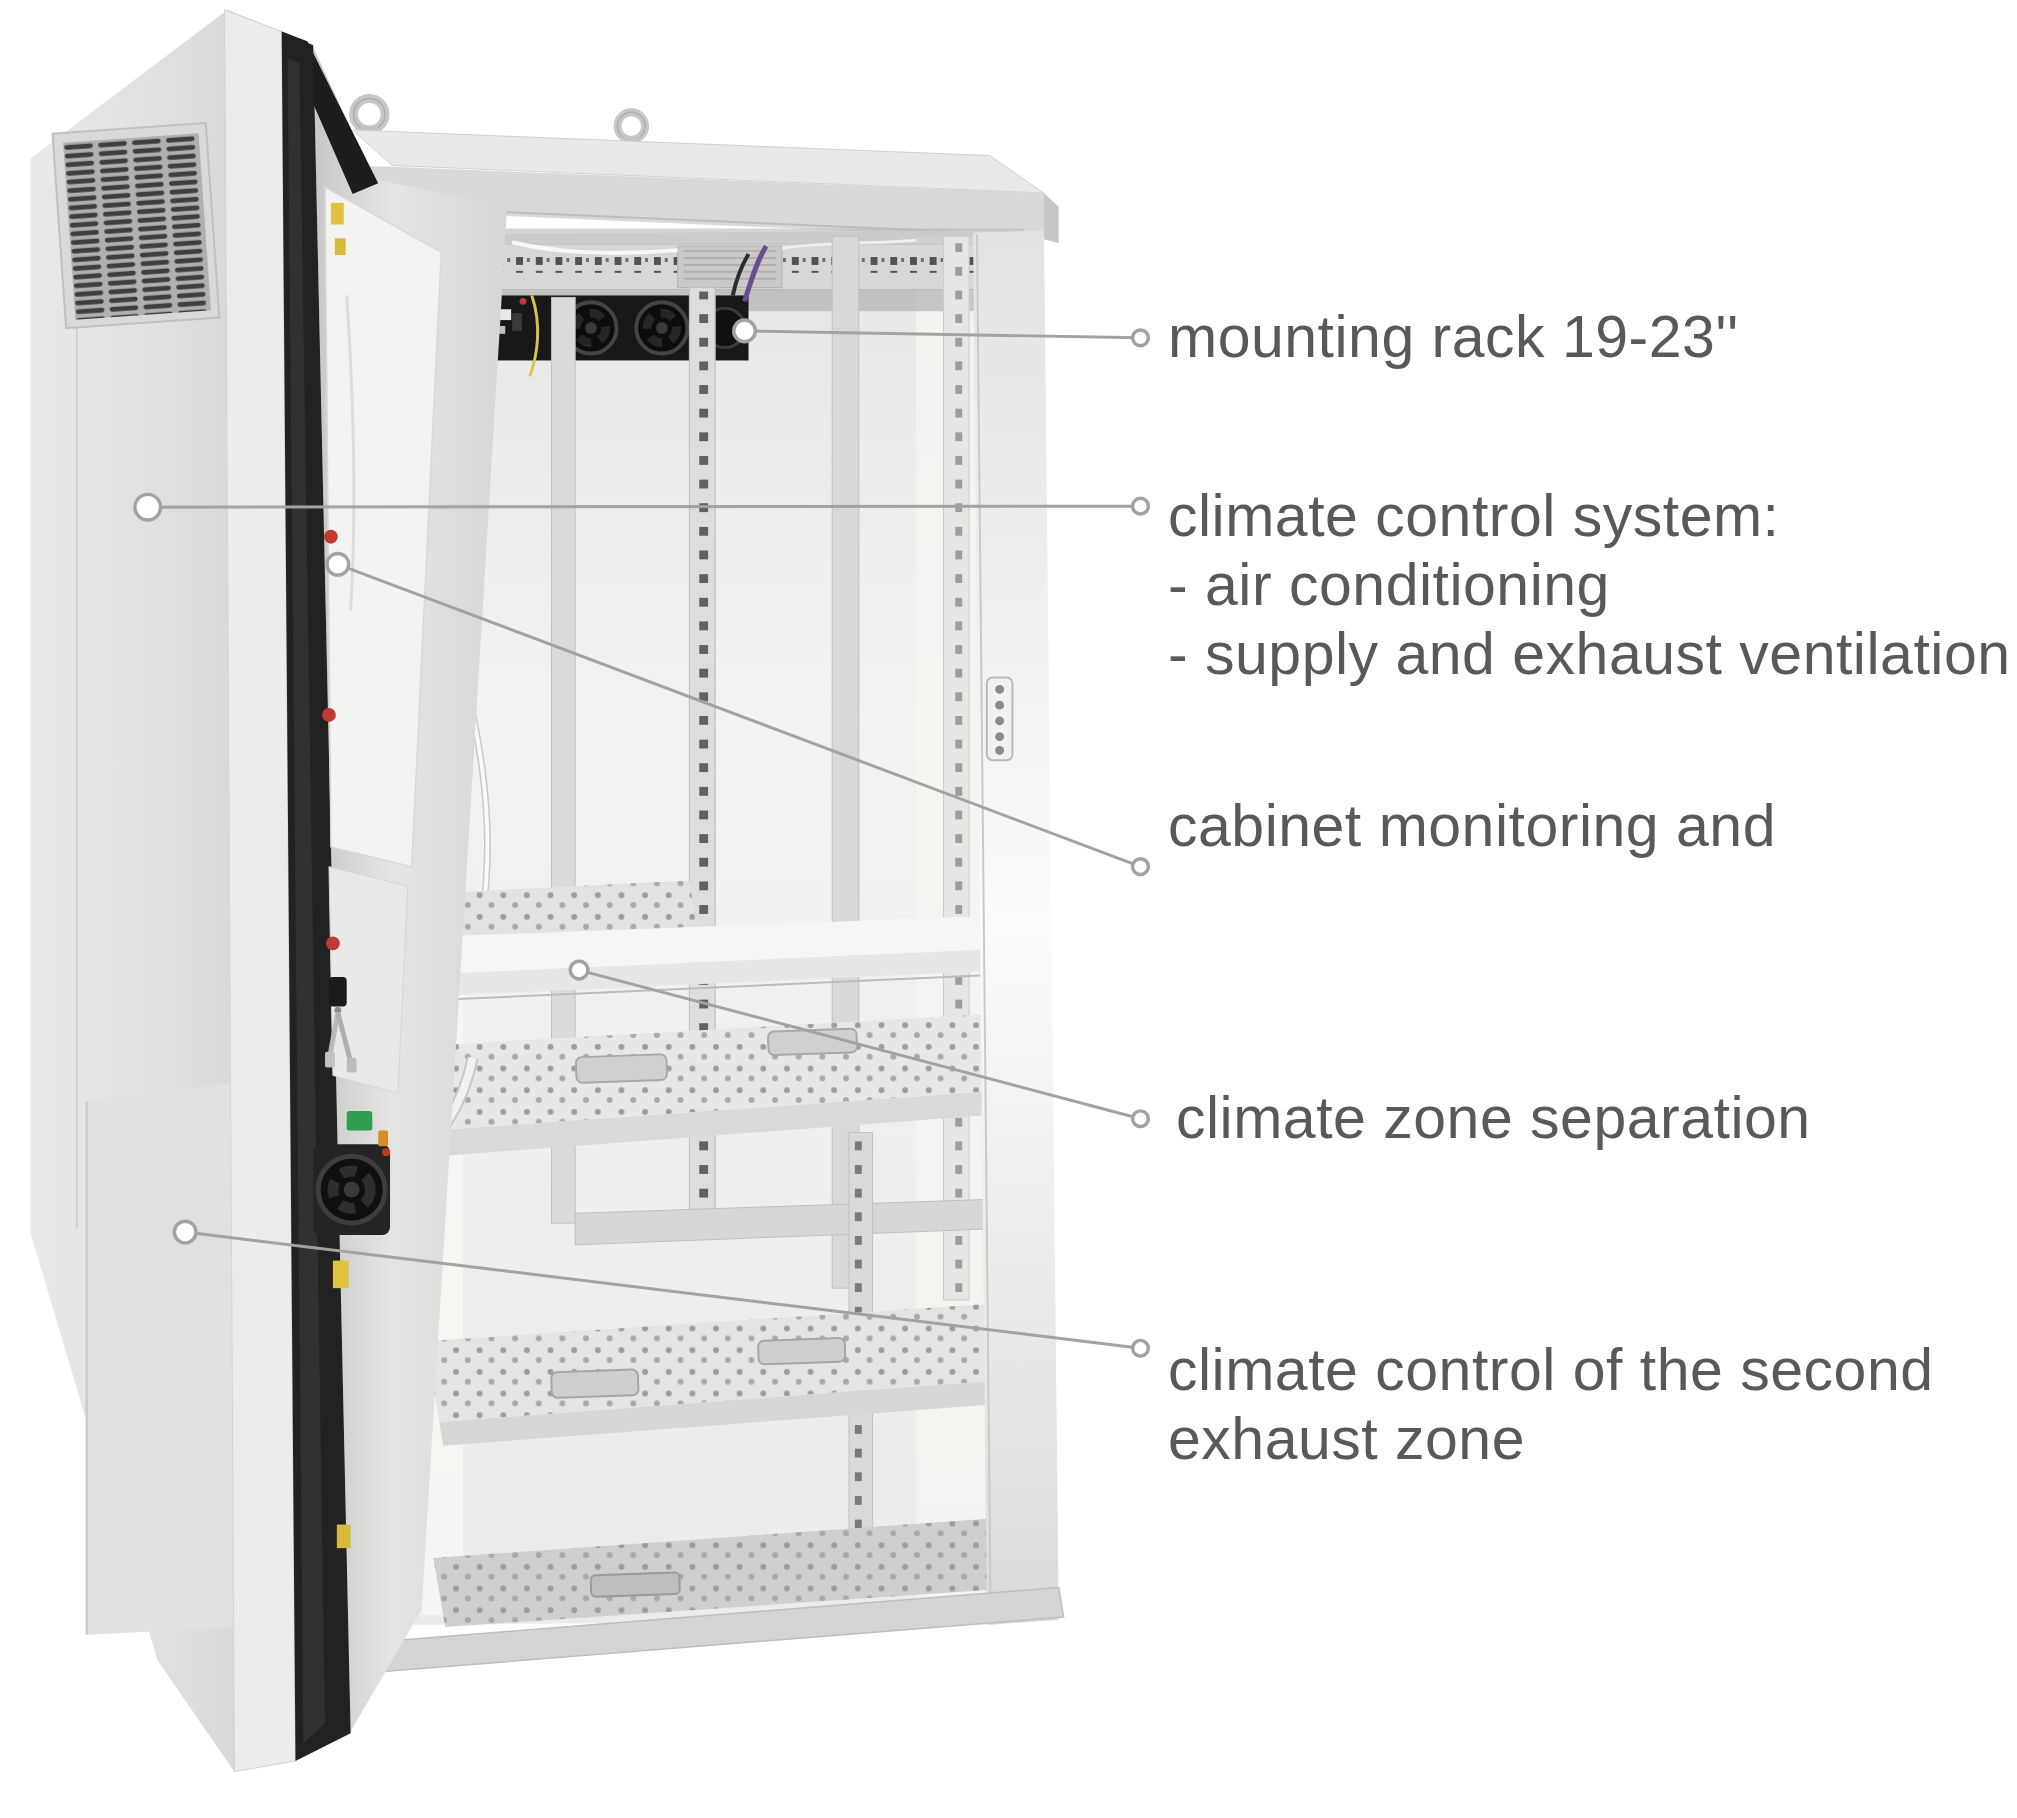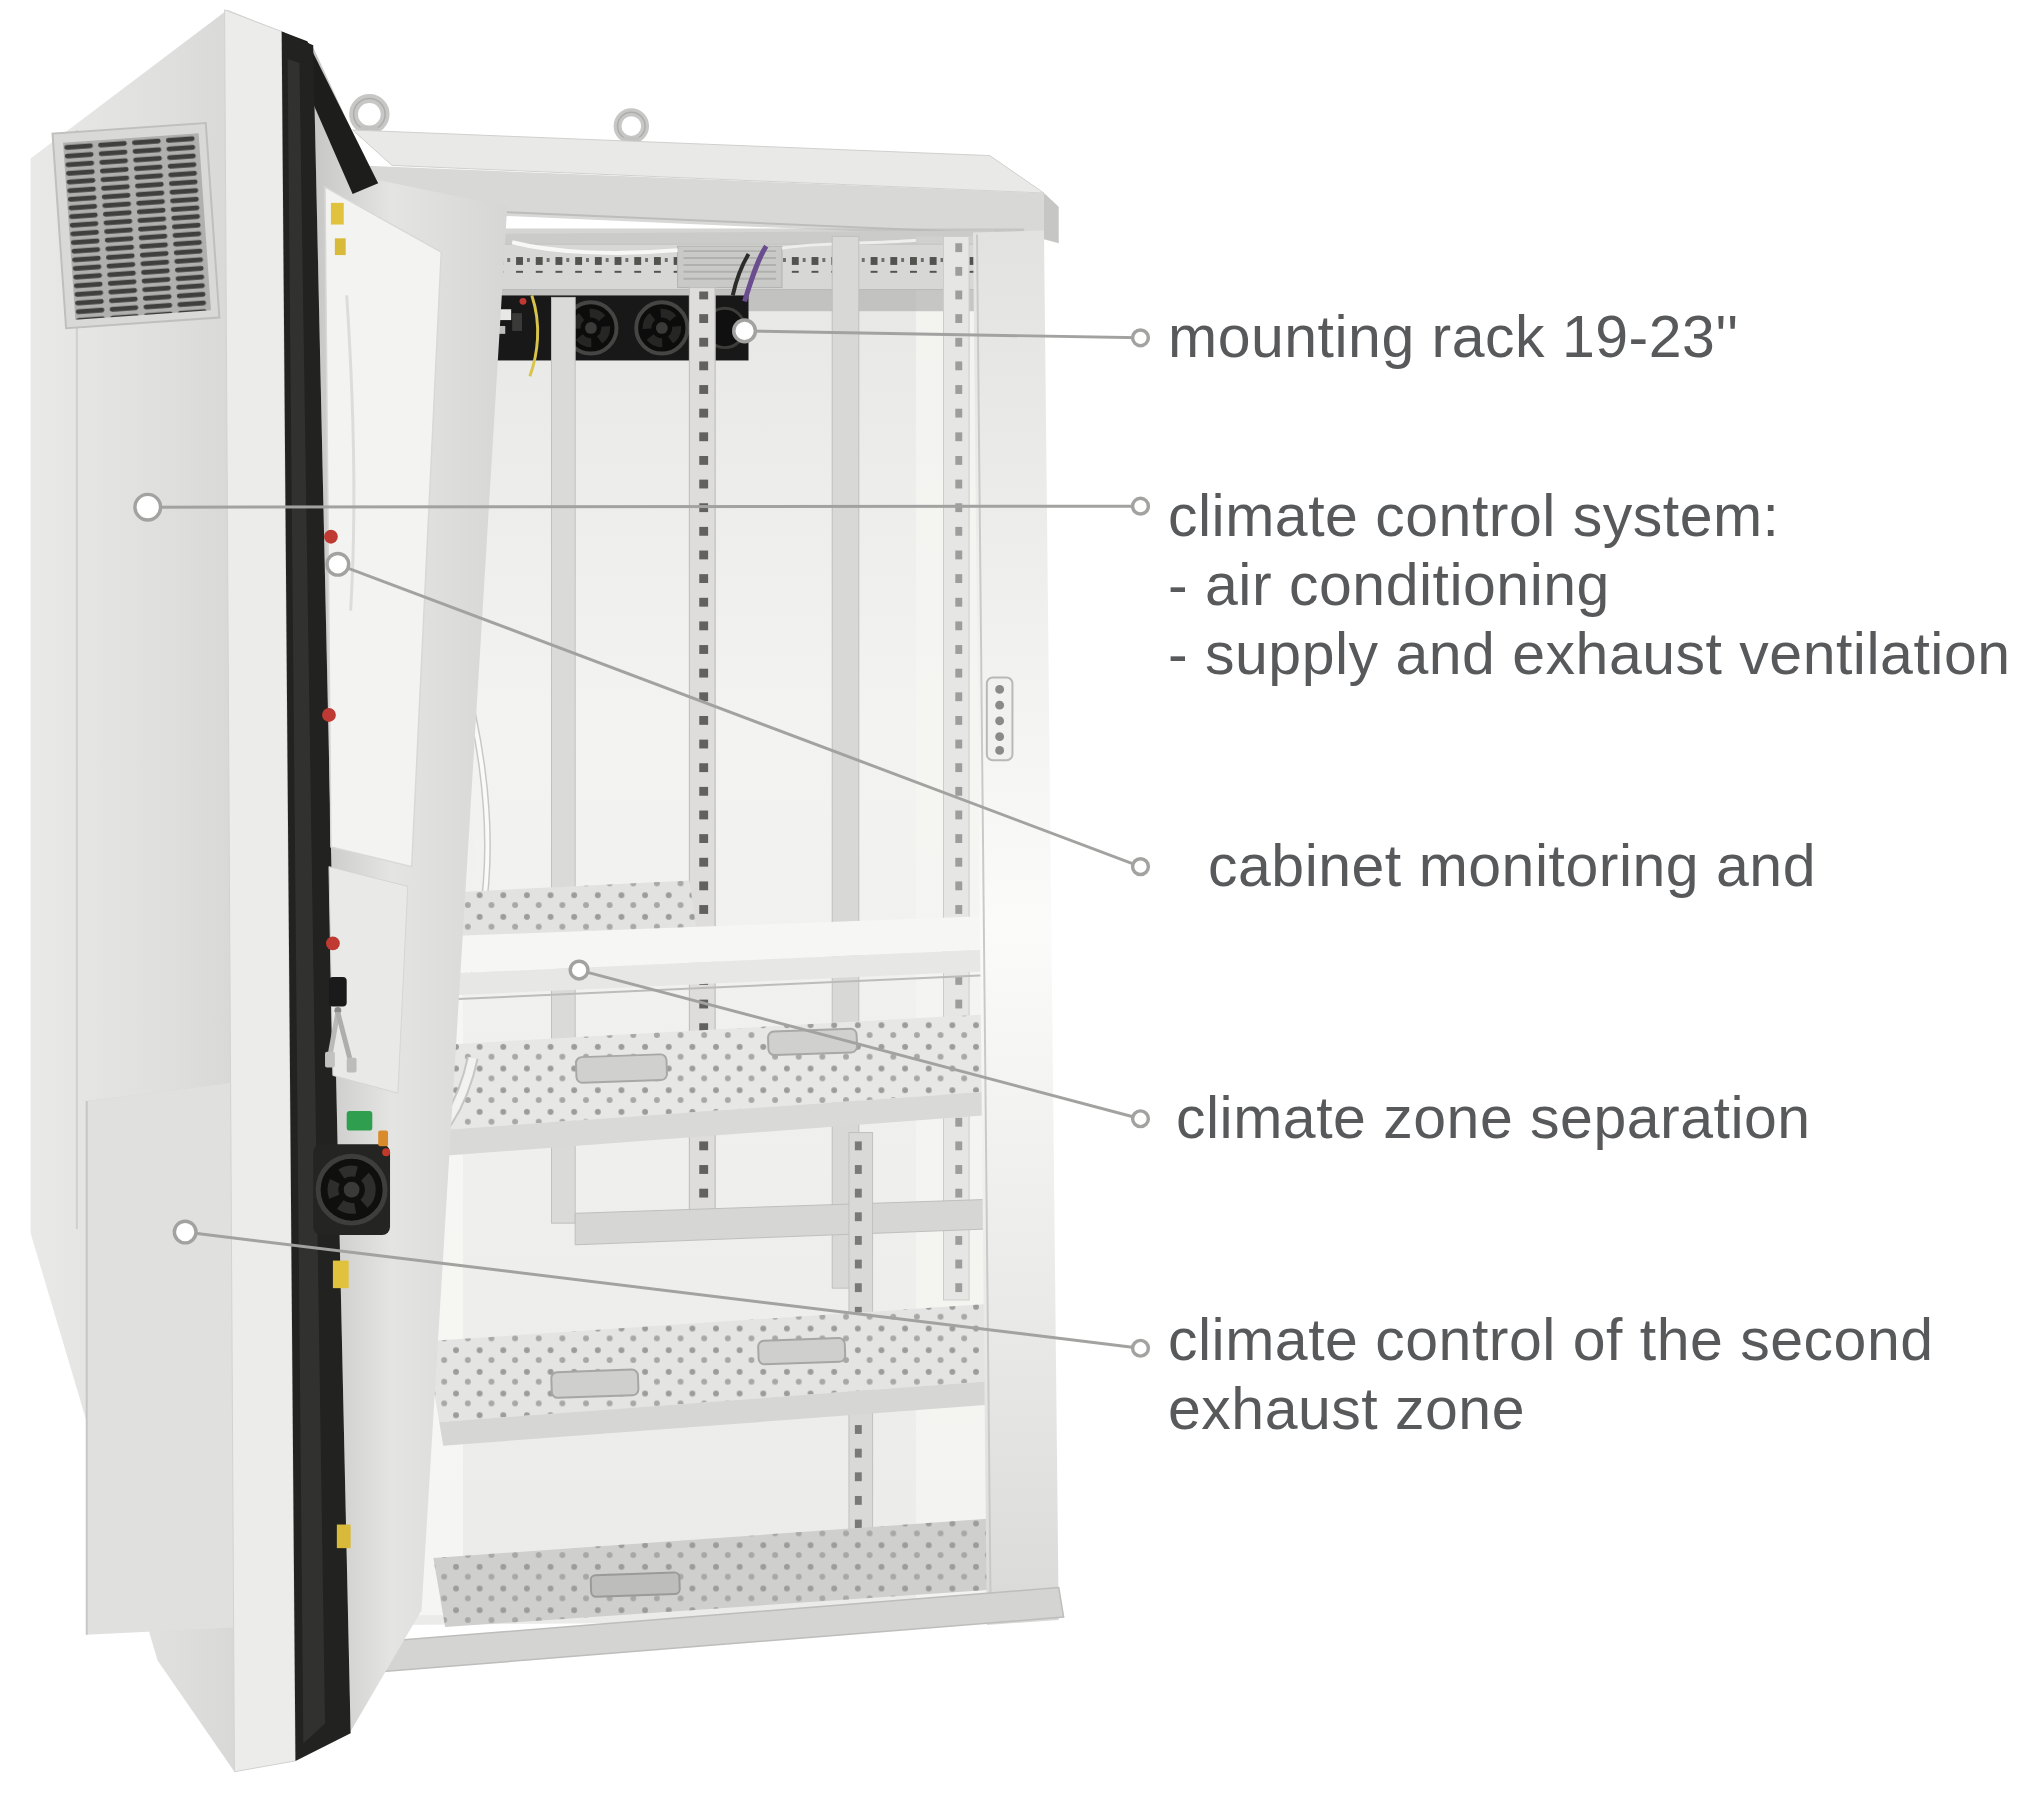--- a/index.html
+++ b/index.html
@@ -21,23 +21,23 @@
     left:1168px;
     color:var(--label_text);
     font-size:59px;
     line-height:69px;
     font-weight:300;
     letter-spacing:0.5px;
     white-space:nowrap;
   }
   .label-1{top:303px;}
   .label-2{top:471px;margin-top:11px;}
-  .label-3{top:832px;margin-left:40px;}
+  .label-3{top:792px;}
   .label-4{top:1084px;margin-left:8px;}
-  .label-5{top:1306px;}
+  .label-5{top:1336px;}
   .leader{stroke:var(--leader_line);stroke-width:3;fill:none;}
   .leader-dot{stroke:var(--leader_line);stroke-width:3.5;fill:#ffffff;}
 </style>
 </head>
 <body>
 
 <div class="canvas">
 
   <svg class="art" viewBox="0 0 2048 1846" aria-hidden="true">
     <defs>

